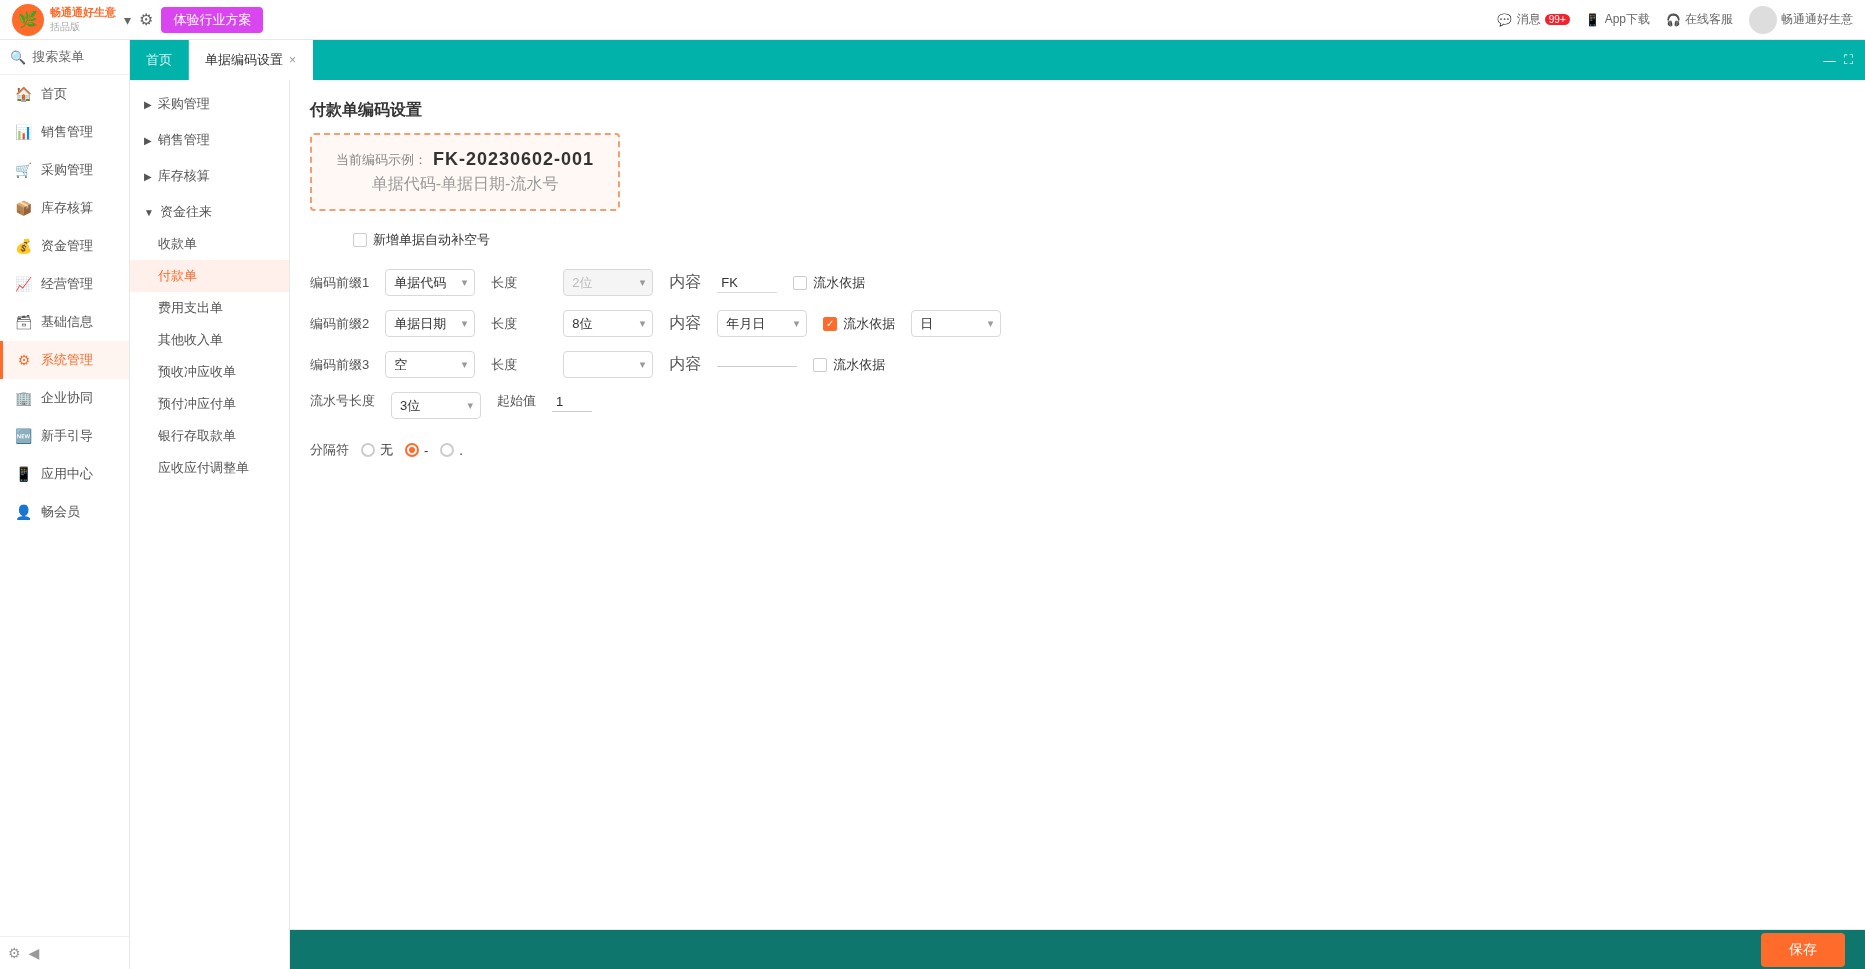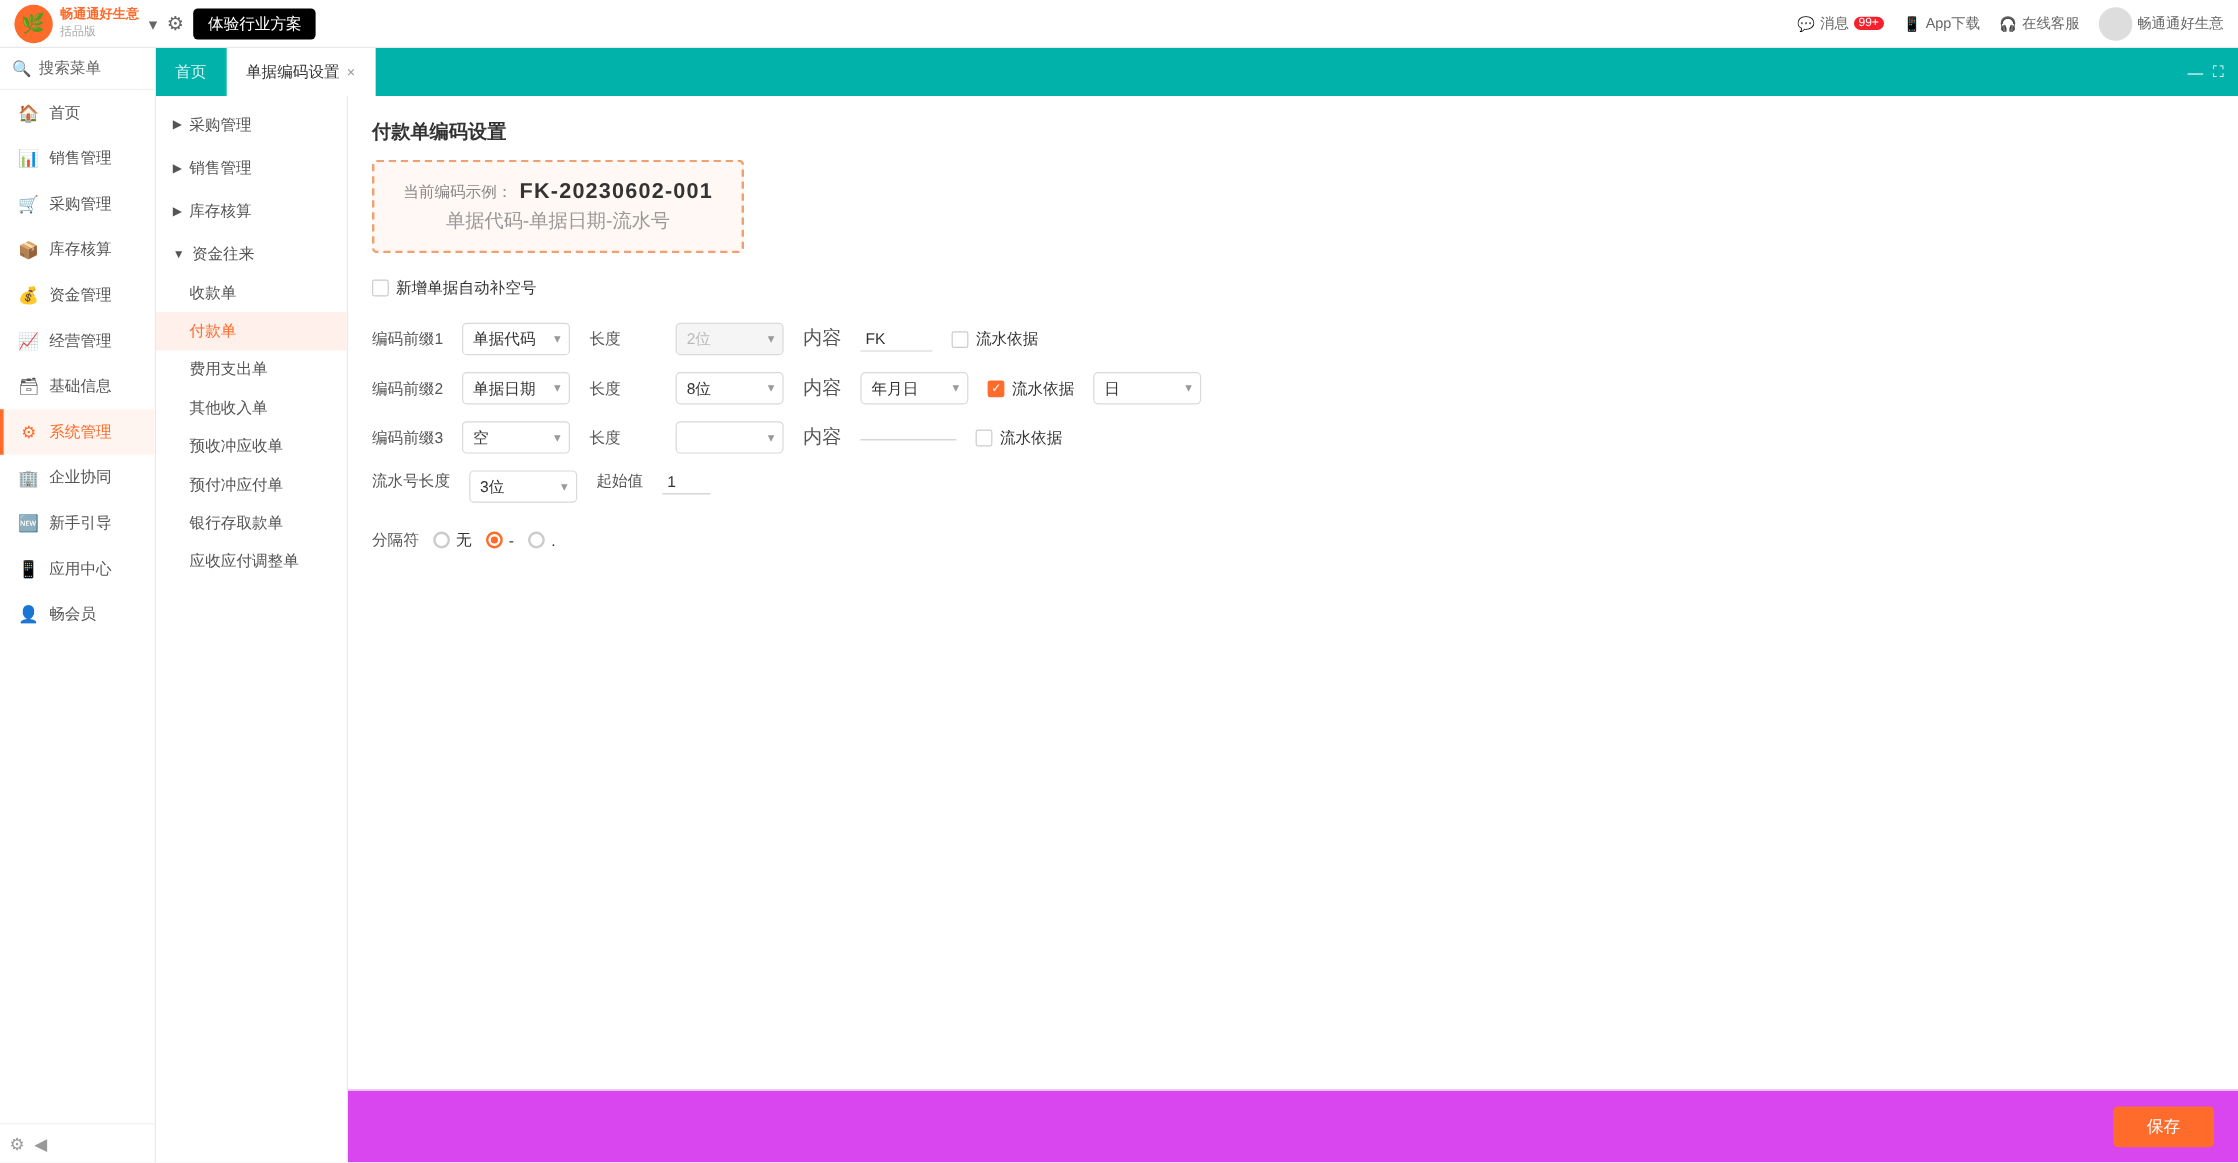--- a/index.html
+++ b/index.html
@@ -13,21 +13,21 @@
       display: flex;
       align-items: center;
       padding: 0 12px;
       gap: 8px;
       flex-shrink: 0;
     }
     .topbar-left { display: flex; align-items: center; gap: 8px; flex: 1; }
     .topbar-nav-btn { color: #666; cursor: pointer; font-size: 14px; }
     .topbar-gear { color: #666; cursor: pointer; font-size: 16px; }
     .topbar-trial-btn {
-      background: #000000;
+      background: #d946ef;
       color: #fff;
       border: none;
       border-radius: 4px;
       padding: 4px 12px;
       cursor: pointer;
       font-size: 13px;
     }
     .topbar-right { display: flex; align-items: center; gap: 16px; }
     .topbar-right-item { display: flex; align-items: center; gap: 4px; color: #666; font-size: 12px; cursor: pointer; }
     .badge {
@@ -260,22 +260,22 @@
       color: #333;
     }
 
     
     .separator-row { display: flex; gap: 12px; margin-top: 8px; }
     .sep-label { color: #555; font-size: 13px; }
     .sep-options { display: flex; align-items: center; gap: 12px; }
 
     
     .bottom-bar {
-      height: 61px;
-      background: #d946ef;
+      height: 40px;
+      background: #0f766e;
       border-top: 1px solid #e8e8e8;
       display: flex;
       align-items: center;
       justify-content: flex-end;
       padding: 0 20px;
       flex-shrink: 0;
     }
     .save-btn {
       background: #ff6b2b;
       color: #fff;
@@ -285,21 +285,21 @@
       font-size: 14px;
       cursor: pointer;
     }
 
     
     .serial-row { display: flex; align-items: flex-start; gap: 16px; }
     .serial-label { color: #555; font-size: 13px; min-width: 56px; }
     .serial-start-label { color: #555; font-size: 13px; }
     .serial-start-value { border-bottom: 1px solid #ccc; min-width: 40px; padding: 2px 4px; font-size: 13px; color: #333; }
 
-    .auto-fill-row { display: flex; align-items: center; gap: 8px; margin-bottom: 20px; }
+    .auto-fill-row { display: flex; align-items: center; gap: 8px; margin-bottom: 20px; margin-left: 43px; }
   </style>
 </head>
 <body>
 
 <div class="topbar">
   <div class="topbar-left">
     <span style="display:flex;align-items:center;gap:6px;">
       <span style="width:32px;height:32px;background:#ff6b2b;border-radius:50%;display:flex;align-items:center;justify-content:center;color:#fff;font-size:16px;">🌿</span>
       <span style="font-size:11px;color:#ff6b2b;font-weight:600;line-height:1.2;">畅通通好生意<br><span style="font-weight:400;color:#aaa;font-size:10px;">括品版</span></span>
     </span>

